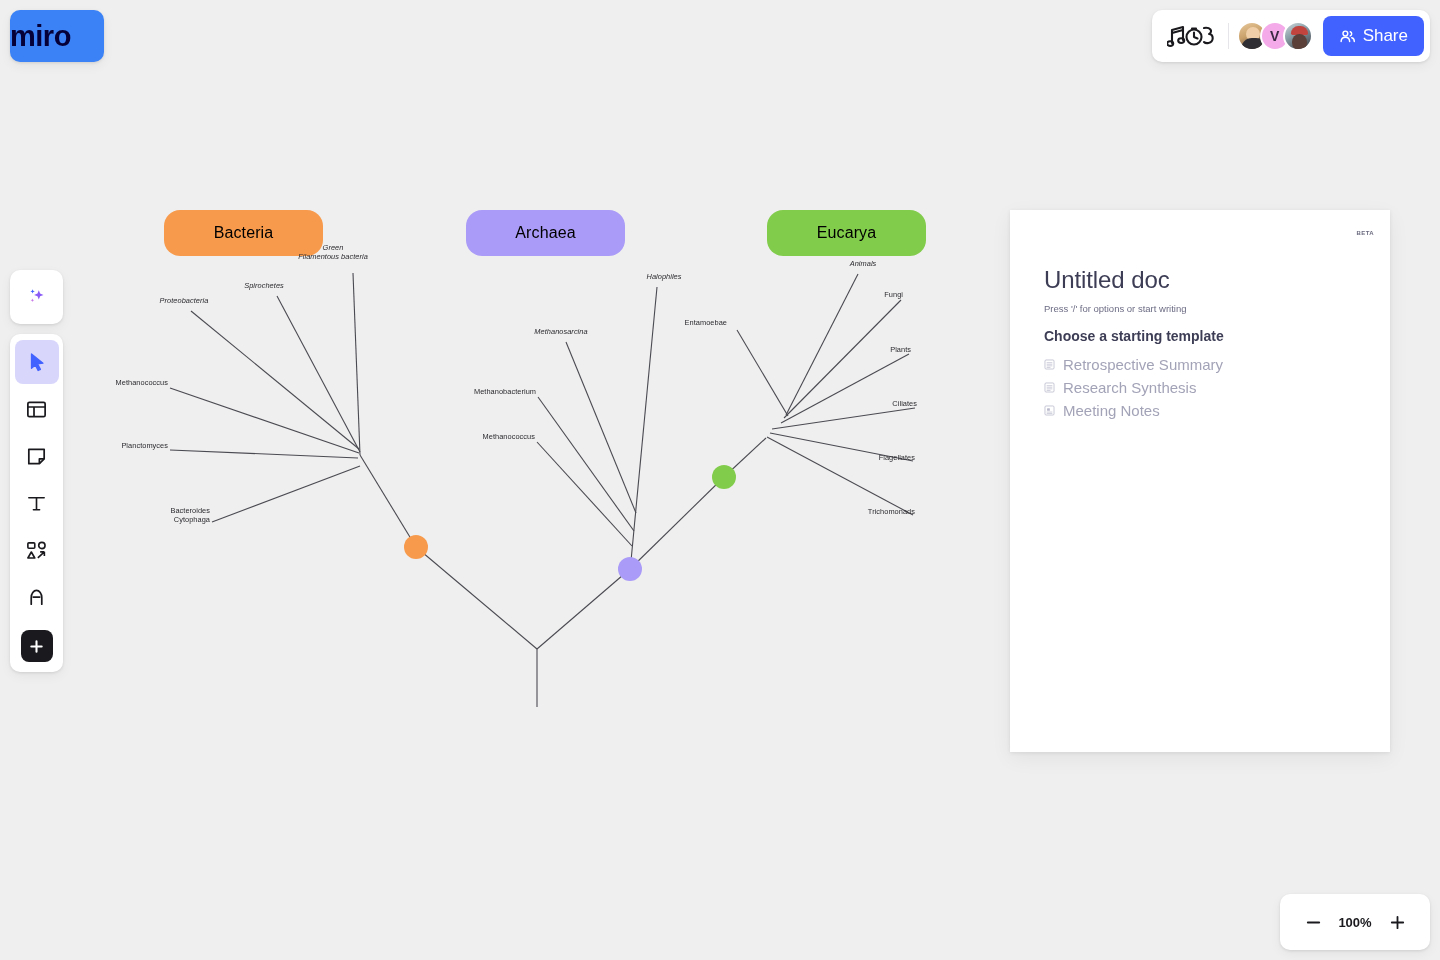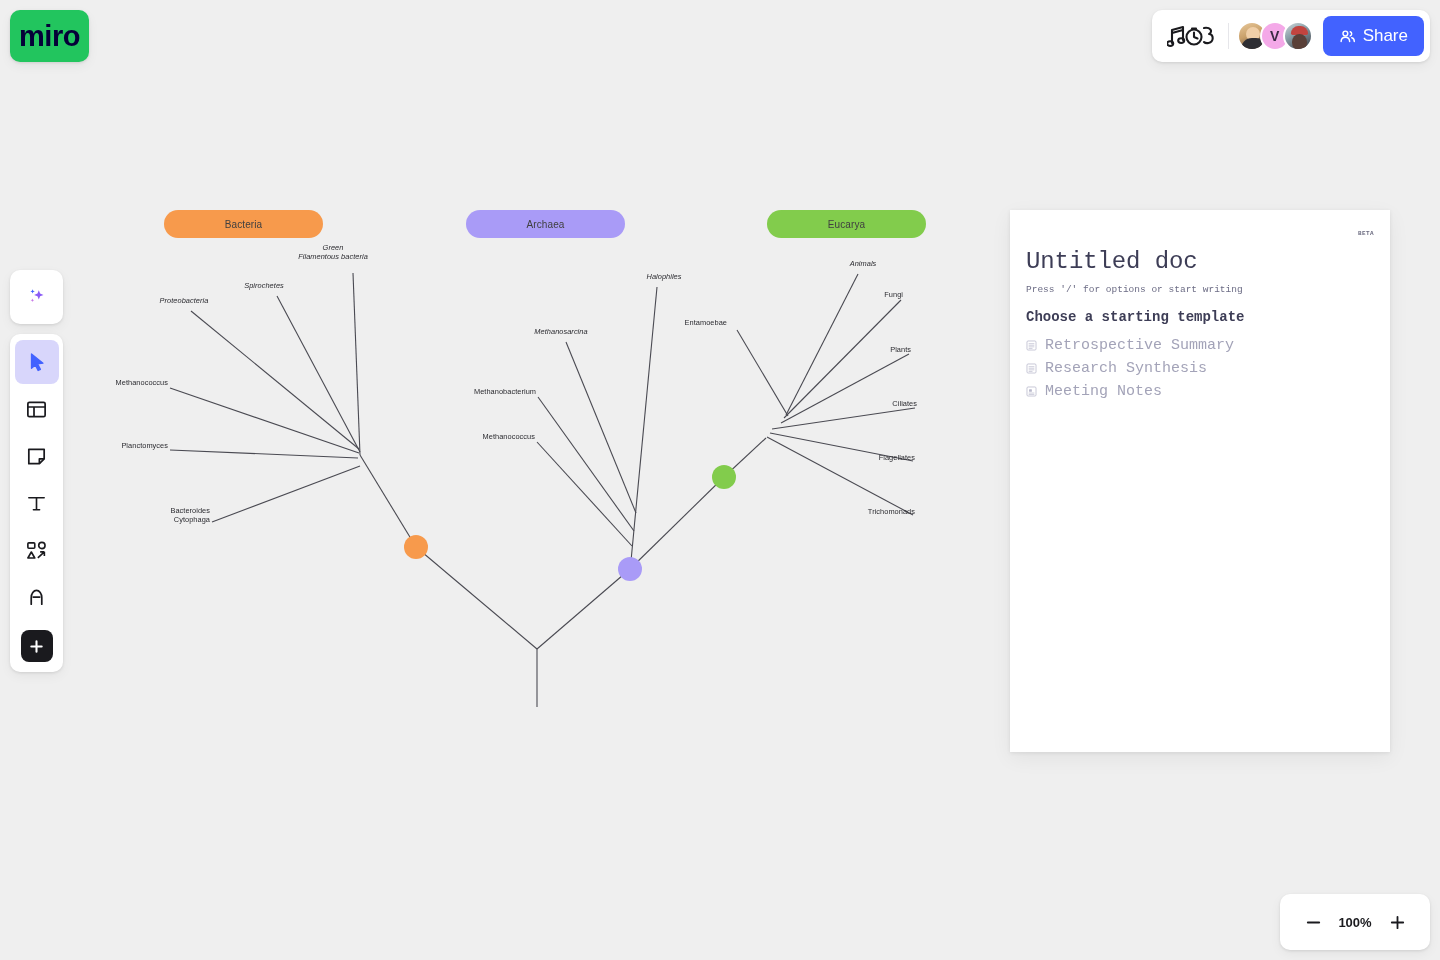--- a/index.html
+++ b/index.html
@@ -8,23 +8,23 @@
     overflow: hidden;
     background: #efefef;
     font-family: "Liberation Sans", sans-serif;
     -webkit-font-smoothing: antialiased;
   }
   #app { position: relative; width: 1440px; height: 960px; }
 
   
   .logo-card {
     position: absolute; left: 10px; top: 10px;
-    width: 79px; height: 52px;
-    background: #22c55e; border-radius: 10px;
-    display: flex; align-items: center; justify-content: center;
+    width: 94px; height: 52px;
+    background: #3b82f6; border-radius: 10px;
+    display: flex; align-items: center; 
     box-shadow: 0 1px 3px rgba(0,0,0,.10), 0 4px 12px rgba(0,0,0,.05);
   }
   .logo-text {
     font-size: 29px; font-weight: 700; color: #050038;
     letter-spacing: -0.5px; line-height: 1;
   }
 
   
   .topbar {
     position: absolute; right: 10px; top: 10px;
@@ -77,39 +77,38 @@
   .tool-plus {
     width: 32px; height: 32px; border-radius: 8px; background: #1a1a1e;
     display:flex; align-items:center; justify-content:center; margin-top: 8px;
     cursor: pointer;
   }
 
   
   .canvas { position: absolute; inset: 0; }
   .tree-svg { position: absolute; left: 0; top: 0; }
   .pill {
-    position: absolute; height: 28px; border-radius: 16px;
+    position: absolute; height: 46px; border-radius: 16px;
     display: flex; align-items: center; justify-content: center;
-    font-size: 10px; color: #404040; letter-spacing: .1px;
+    font-size: 16px; color: #000000; letter-spacing: .1px;
   }
   .leaf-label {
     position: absolute; font-size: 7.4px; color: #2b2b30;
     white-space: pre; line-height: 1.22; letter-spacing: .05px;
   }
   .leaf-label.left  { text-align: right; transform: translateX(-100%); }
   .leaf-label.center{ text-align: center; transform: translateX(-50%); font-style: italic; }
 
   
   .doc-panel {
     position: absolute; left: 1010px; top: 210px;
     width: 380px; height: 542px;
     background: #fff;
     box-shadow: 0 1px 4px rgba(0,0,0,.08), 0 6px 20px rgba(0,0,0,.06);
-    padding: 16px;
-    font-family: Liberation Mono, monospace;
+    padding: 34px;
   }
   .beta-badge {
     position: absolute; right: 16px; top: 20px;
     font-size: 6px; font-weight: 700; color: #6b6b80;
     letter-spacing: .4px;
   }
   .doc-title {
     font-size: 24px; font-weight: 400; color: #3d3d56;
     margin-top: 22px; letter-spacing: -0.1px;
   }

